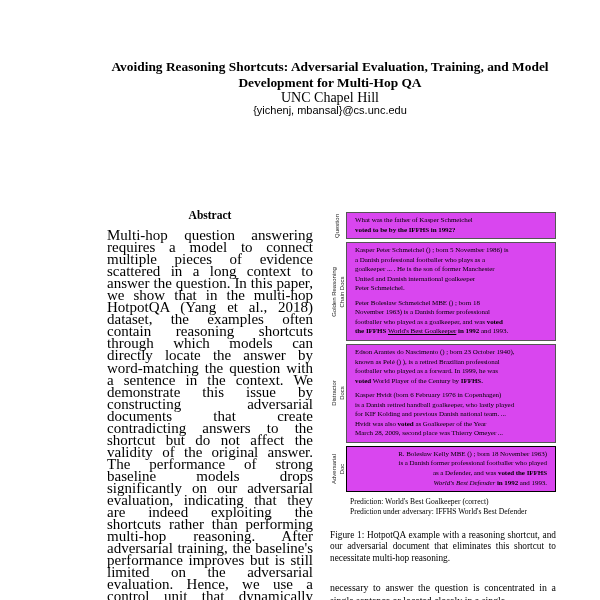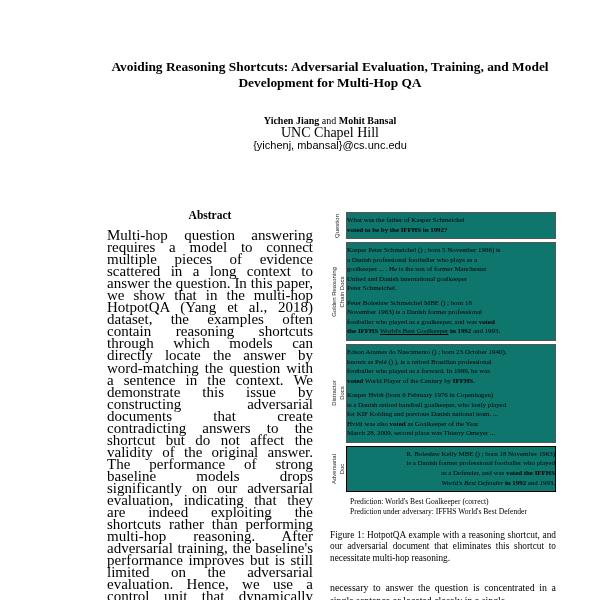--- a/index.html
+++ b/index.html
@@ -21,41 +21,36 @@
   .abstract-text{font-size:15px;line-height:12.05px;text-align:justify;margin:0;}
 
   
   .right-col{position:absolute;left:300px;top:212px;width:226px;}
   .fig-row{display:flex;margin-bottom:3px;}
   .fig-label{flex:0 0 16px;width:16px;position:relative;}
   .fig-label > div{position:absolute;top:50%;left:50%;
       transform:translate(-50%,-50%) rotate(-90deg);
       font-family:"Liberation Sans",sans-serif;font-size:6px;line-height:1.25;
       color:#222;white-space:pre;text-align:center;}
-  .fig-box{flex:1;border:1px solid #555;padding:3px 0;background:#0f766e;}
+  .fig-box{flex:1;border:1px solid #555;padding:3px 8px;background:#d946ef;}
   .fig-row.thick .fig-box{border:1.5px solid #000;text-align:right;}
   .fig-box p{margin:0 0 5px 0;font-size:7px;line-height:9.55px;letter-spacing:-0.05px;}
   .fig-box p:last-child{margin-bottom:0;}
 
   .predictions{margin:5px 0 0 20px;font-size:7.6px;line-height:10px;}
   .caption{margin-top:13px;font-size:9.3px;line-height:11.2px;text-align:justify;}
   .body-text{margin-top:17px;font-size:9.9px;line-height:13px;text-align:justify;}
 </style>
 </head>
 <body>
 
 <div class="page">
 
   <div class="header">
     <div class="title">Avoiding Reasoning Shortcuts: Adversarial Evaluation, Training, and Model Development for Multi-Hop QA</div>
-    <div class="authors">
-      <span class="name">Yichen Jiang</span>
-      <span>and</span>
-      <span class="name">Mohit Bansal</span>
-    </div>
     <div class="affiliation">UNC Chapel Hill</div>
     <div class="email">{yichenj, mbansal}@cs.unc.edu</div>
   </div>
 
   <div class="left-col">
     <div class="abstract-heading">Abstract</div>
     <p class="abstract-text">Multi-hop question answering requires a model to connect multiple pieces of evidence scattered in a long context to answer the question. In this paper, we show that in the multi-hop HotpotQA (Yang et al., 2018) dataset, the examples often contain reasoning shortcuts through which models can directly locate the answer by word-matching the question with a sentence in the context. We demonstrate this issue by constructing adversarial documents that create contradicting answers to the shortcut but do not affect the validity of the original answer. The performance of strong baseline models drops significantly on our adversarial evaluation, indicating that they are indeed exploiting the shortcuts rather than performing multi-hop reasoning. After adversarial training, the baseline's performance improves but is still limited on the adversarial evaluation. Hence, we use a control unit that dynamically attends to the question at different reasoning hops to guide the model's multi-hop reasoning. We show that this 2-hop model trained on the regular data is more robust to the adversaries than the baseline model. After adversarial training, this 2-hop model not only achieves improvements over its counterpart trained on regular data, but also outperforms the adversarially-trained 1-hop baseline. We hope that these insights and initial improvements will motivate the development of</p>
   </div>
 
   <div class="right-col">

